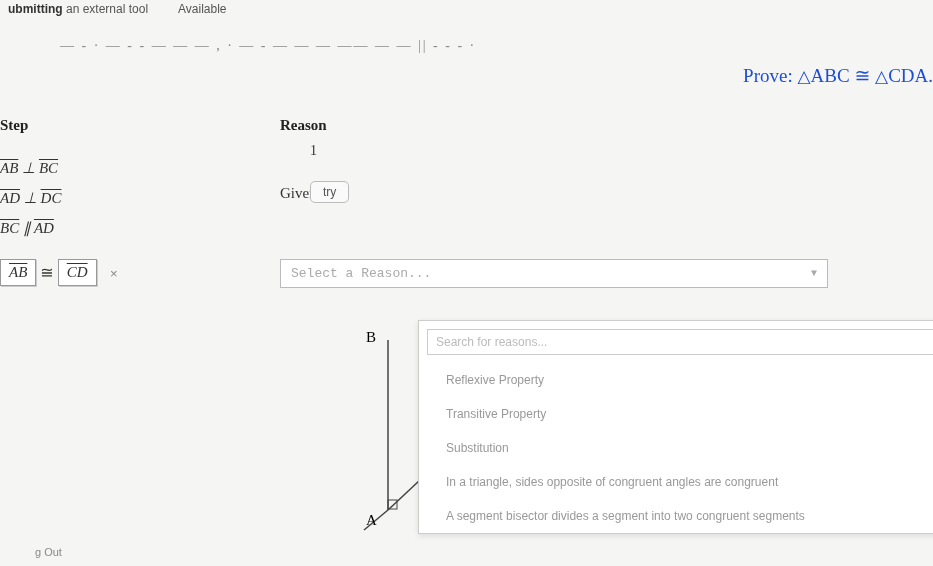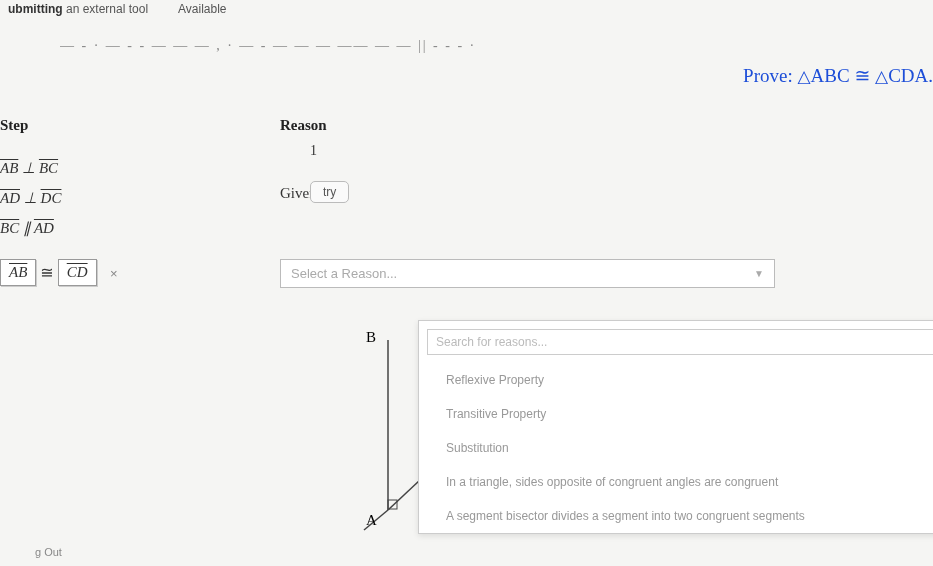--- a/index.html
+++ b/index.html
@@ -103,23 +103,23 @@
       cursor: pointer;
       font-family: Arial, sans-serif;
       align-self: center;
     }
     .select-reason {
       border: 1px solid #bbb;
       background: #fff;
       padding: 6px 10px;
       font-size: 13px;
       color: #aaa;
-      width: 495px;
-      cursor: pointer;
-      font-family: Liberation Sans, sans-serif;
+      width: 548px;
+      cursor: pointer;
+      font-family: Liberation Mono, monospace;
       display: flex;
       justify-content: space-between;
       align-items: center;
     }
     .dropdown {
       position: absolute;
       left: 418px;
       top: 320px;
       width: 567px;
       background: #fff;

